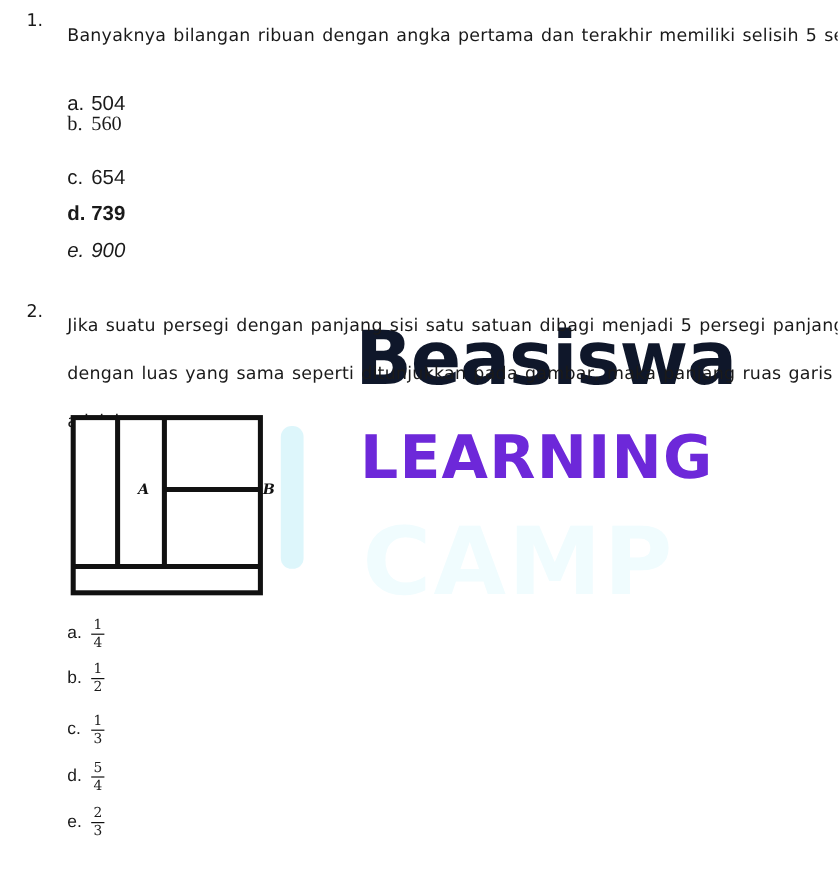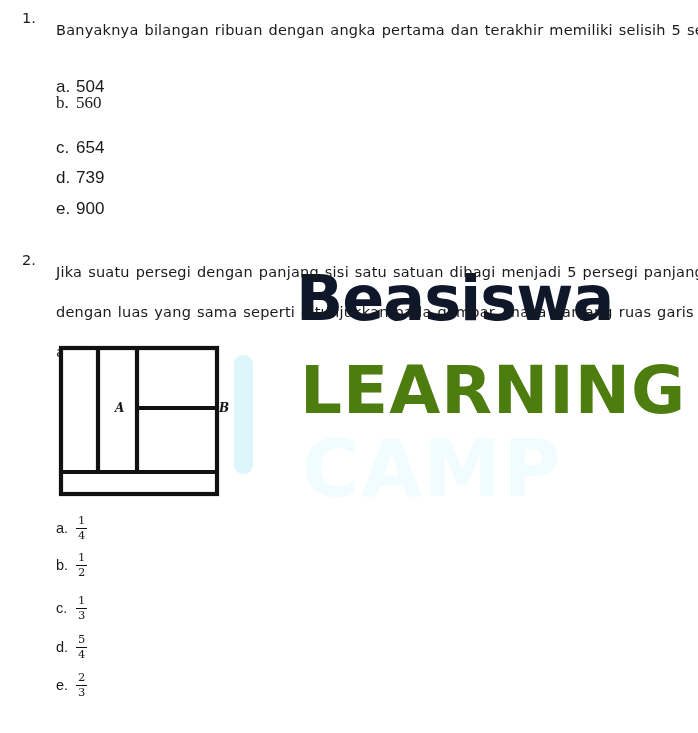--- a/index.html
+++ b/index.html
@@ -36,23 +36,23 @@
     letter-spacing: -1px;
     color: #0f172a;
     white-space: nowrap;
   }
   .wm-learning {
     position: absolute;
     left: 300px;
     top: 352px;
     font-family: "DejaVu Sans", sans-serif;
     font-weight: 700;
-    font-size: 66px;
+    font-size: 50px;
     letter-spacing: 1px;
-    color: #4d7c0f;
+    color: #6d28d9;
     white-space: nowrap;
   }
   .wm-camp {
     position: absolute;
     left: 302px;
     top: 424px;
     font-family: "DejaVu Sans", sans-serif;
     font-weight: 700;
     font-size: 78px;
     letter-spacing: 2px;
@@ -195,24 +195,24 @@
 
   <div class="opt-row" style="top:77px;">
     <span class="opt-letter">a.</span><span>504</span>
   </div>
   <div class="opt-row" style="top:93px;font-family:Liberation Serif, serif;">
     <span class="opt-letter">b.</span><span>560</span>
   </div>
   <div class="opt-row" style="top:138px;">
     <span class="opt-letter">c.</span><span>654</span>
   </div>
-  <div class="opt-row" style="top:168px;">
+  <div class="opt-row" style="top:168px;font-weight:bold;">
     <span class="opt-letter">d.</span><span>739</span>
   </div>
-  <div class="opt-row" style="top:199px;">
+  <div class="opt-row" style="top:199px;font-style:italic;">
     <span class="opt-letter">e.</span><span>900</span>
   </div>
 
   <div class="question" style="top:252px;">
     <div class="q-num">2.</div>
     <div class="q-body">
       <div class="q-line justify">Jika suatu persegi dengan panjang sisi satu satuan dibagi menjadi 5 persegi panjang</div>
       <div class="q-line justify">dengan luas yang sama seperti ditunjukkan pada gambar, maka panjang ruas garis AB</div>
       <div class="q-line">adalah ...</div>
     </div>

